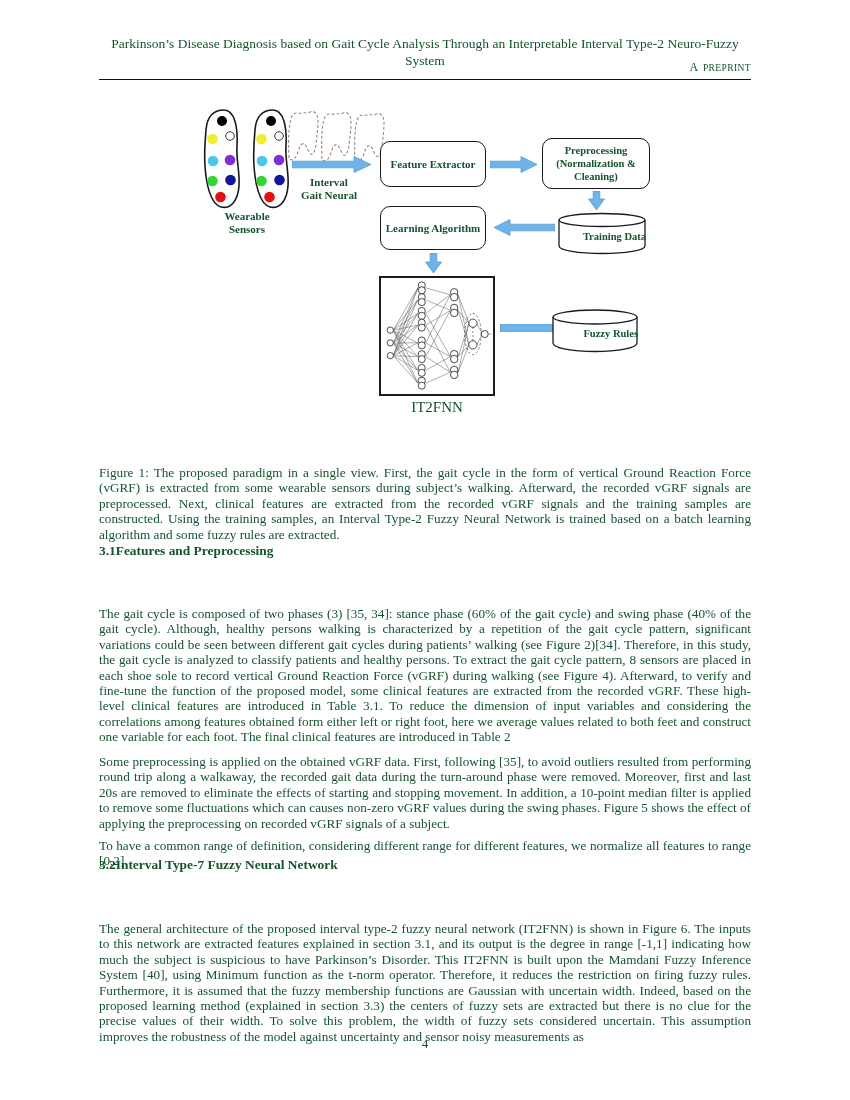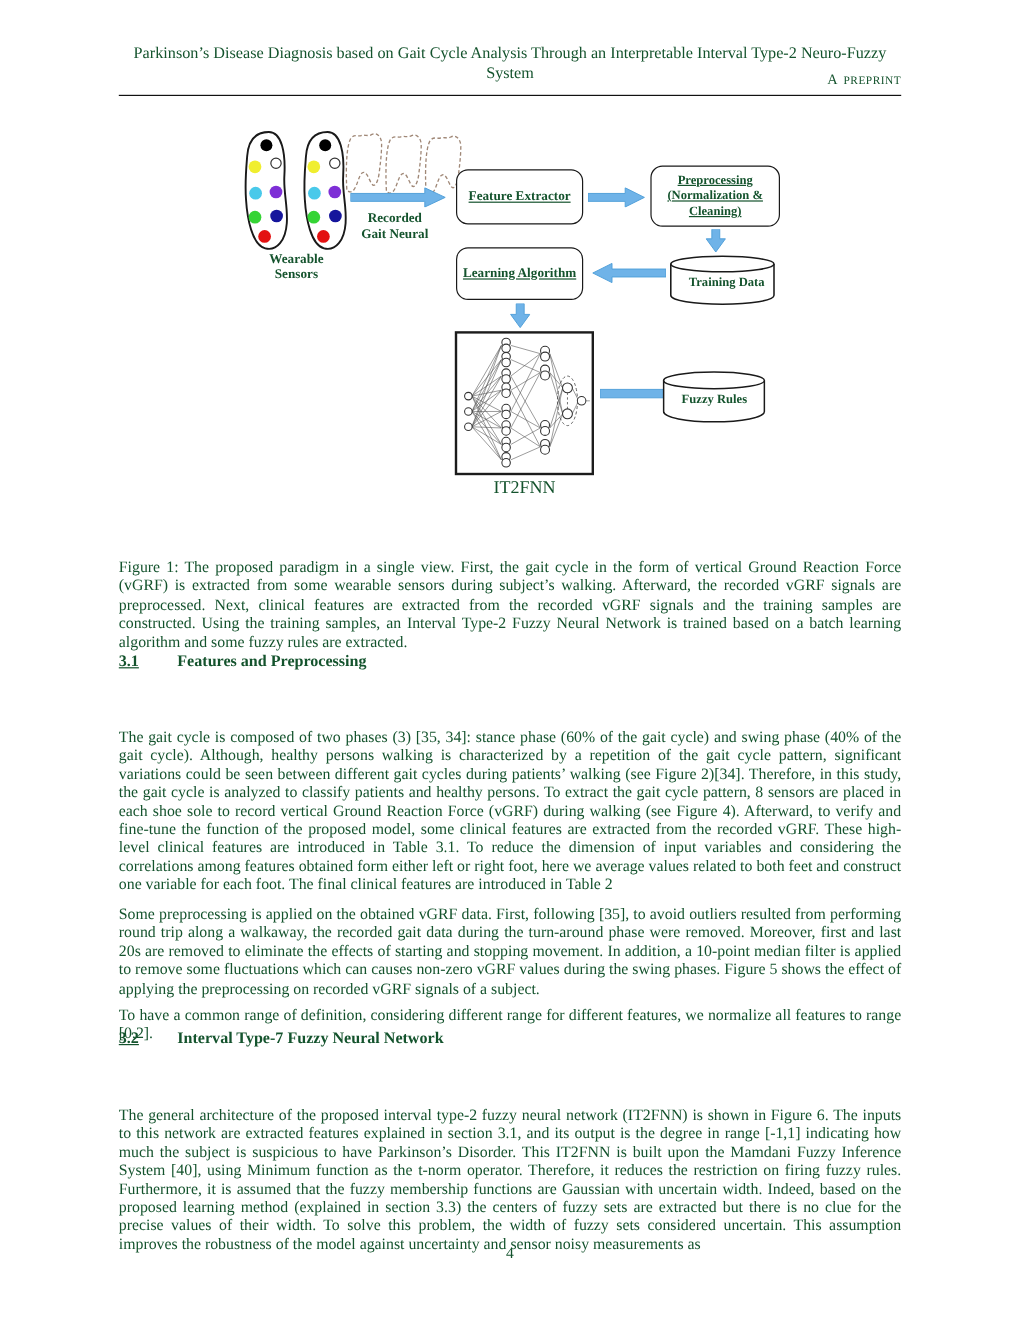--- a/index.html
+++ b/index.html
@@ -18,32 +18,32 @@
   .hdr-rule{position:absolute;left:99px;top:79px;width:652px;height:0;
             border-top:1.2px solid #111;}
   
   .fig{position:absolute;left:0;top:95px;width:850px;height:330px;}
   .abs{position:absolute;}
   .dlabel{font-weight:bold;font-size:11px;line-height:12.5px;text-align:center;}
   .dbox{
     position:absolute;border:1.4px solid #1a1a1a;border-radius:10px;
     display:flex;align-items:center;justify-content:center;
     font-weight:bold;font-size:11px;line-height:13px;text-align:center;
-    background:#fff;box-sizing:border-box;text-decoration:underline;
+    background:#fff;box-sizing:border-box;
   }
   .cyl{position:absolute;}
   .cyl .cyl-label{position:absolute;left:0;right:0;top:54%;transform:translateY(-50%);
-    text-align:left;font-weight:bold;font-size:10.5px;margin-left:16px;}
+    text-align:right;font-weight:bold;font-size:10.5px;margin-left:16px;}
   .nnbox{position:absolute;border:2.4px solid #1c1c1c;background:#fff;box-sizing:border-box;}
   .nnlabel{position:absolute;text-align:center;font-weight:normal;font-size:15px;}
   
   .body-text{position:absolute;left:99px;width:652px;font-size:13.2px;
              line-height:15.4px;text-align:justify;margin-top:35px;}
   .sec-head{position:absolute;left:99px;width:652px;font-weight:bold;font-size:13.4px;}
-  .sec-head .sec-num{margin-right:32px;text-decoration:underline;}
+  .sec-head .sec-num{margin-right:0;}
   .pageno{position:absolute;left:0;top:1036px;width:850px;text-align:center;font-size:13px;}
 </style>
 </head>
 <body>
 
 <div class="page">
 
   <div class="hdr">
     <div>Parkinson’s Disease Diagnosis based on Gait Cycle Analysis Through an Interpretable Interval Type-2 Neuro-Fuzzy</div>
     <div>System</div>
@@ -87,21 +87,21 @@
         <path d="M2,50 C1,30 2,14 5,8 C8,3 11,6 14,5 C17,4 20,6 23,4 C27,2 31,6 31,12 C31,20 30,28 29,36 C28,44 25,50 22,44 C20,40 18,34 15,36 C12,38 11,46 8,50 C6,53 3,52 2,50 Z"></path>
         <path transform="translate(33,1)" d="M2,50 C1,30 2,14 5,8 C8,3 11,6 14,5 C17,4 20,6 23,4 C27,2 31,6 31,12 C31,20 30,28 29,36 C28,44 25,50 22,44 C20,40 18,34 15,36 C12,38 11,46 8,50 C6,53 3,52 2,50 Z"></path>
         <path transform="translate(66,2)" d="M2,50 C1,30 2,14 5,8 C8,3 11,6 14,5 C17,4 20,6 23,4 C27,2 31,6 31,12 C31,20 30,28 29,36 C28,44 25,50 22,44 C20,40 18,34 15,36 C12,38 11,46 8,50 C6,53 3,52 2,50 Z"></path>
       </g>
     </svg>
 
     <svg class="abs" style="left:292px;top:61px" width="80" height="17" viewBox="0 0 80 17">
       <polygon points="0,5.2 62,5.2 62,0.5 79,8.5 62,16.5 62,11.8 0,11.8" stroke="#4f9fd8" stroke-width="0.8" fill="#6FB3E8"></polygon>
     </svg>
     <div class="abs dlabel" style="left:290px;top:81px;width:78px">
-      <div>Recorded</div>
+      <div>Interval</div>
       <div>Gait Neural</div>
     </div>
 
     <div class="dbox" style="left:380px;top:46px;width:106px;height:46px">
       <span>Feature Extractor</span>
     </div>
 
     <svg class="abs" style="left:490px;top:61px" width="48" height="17" viewBox="0 0 48 17">
       <polygon points="0,5.2 31,5.2 31,0.5 47,8.5 31,16.5 31,11.8 0,11.8" stroke="#4f9fd8" stroke-width="0.8" fill="#6FB3E8"></polygon>
     </svg>

